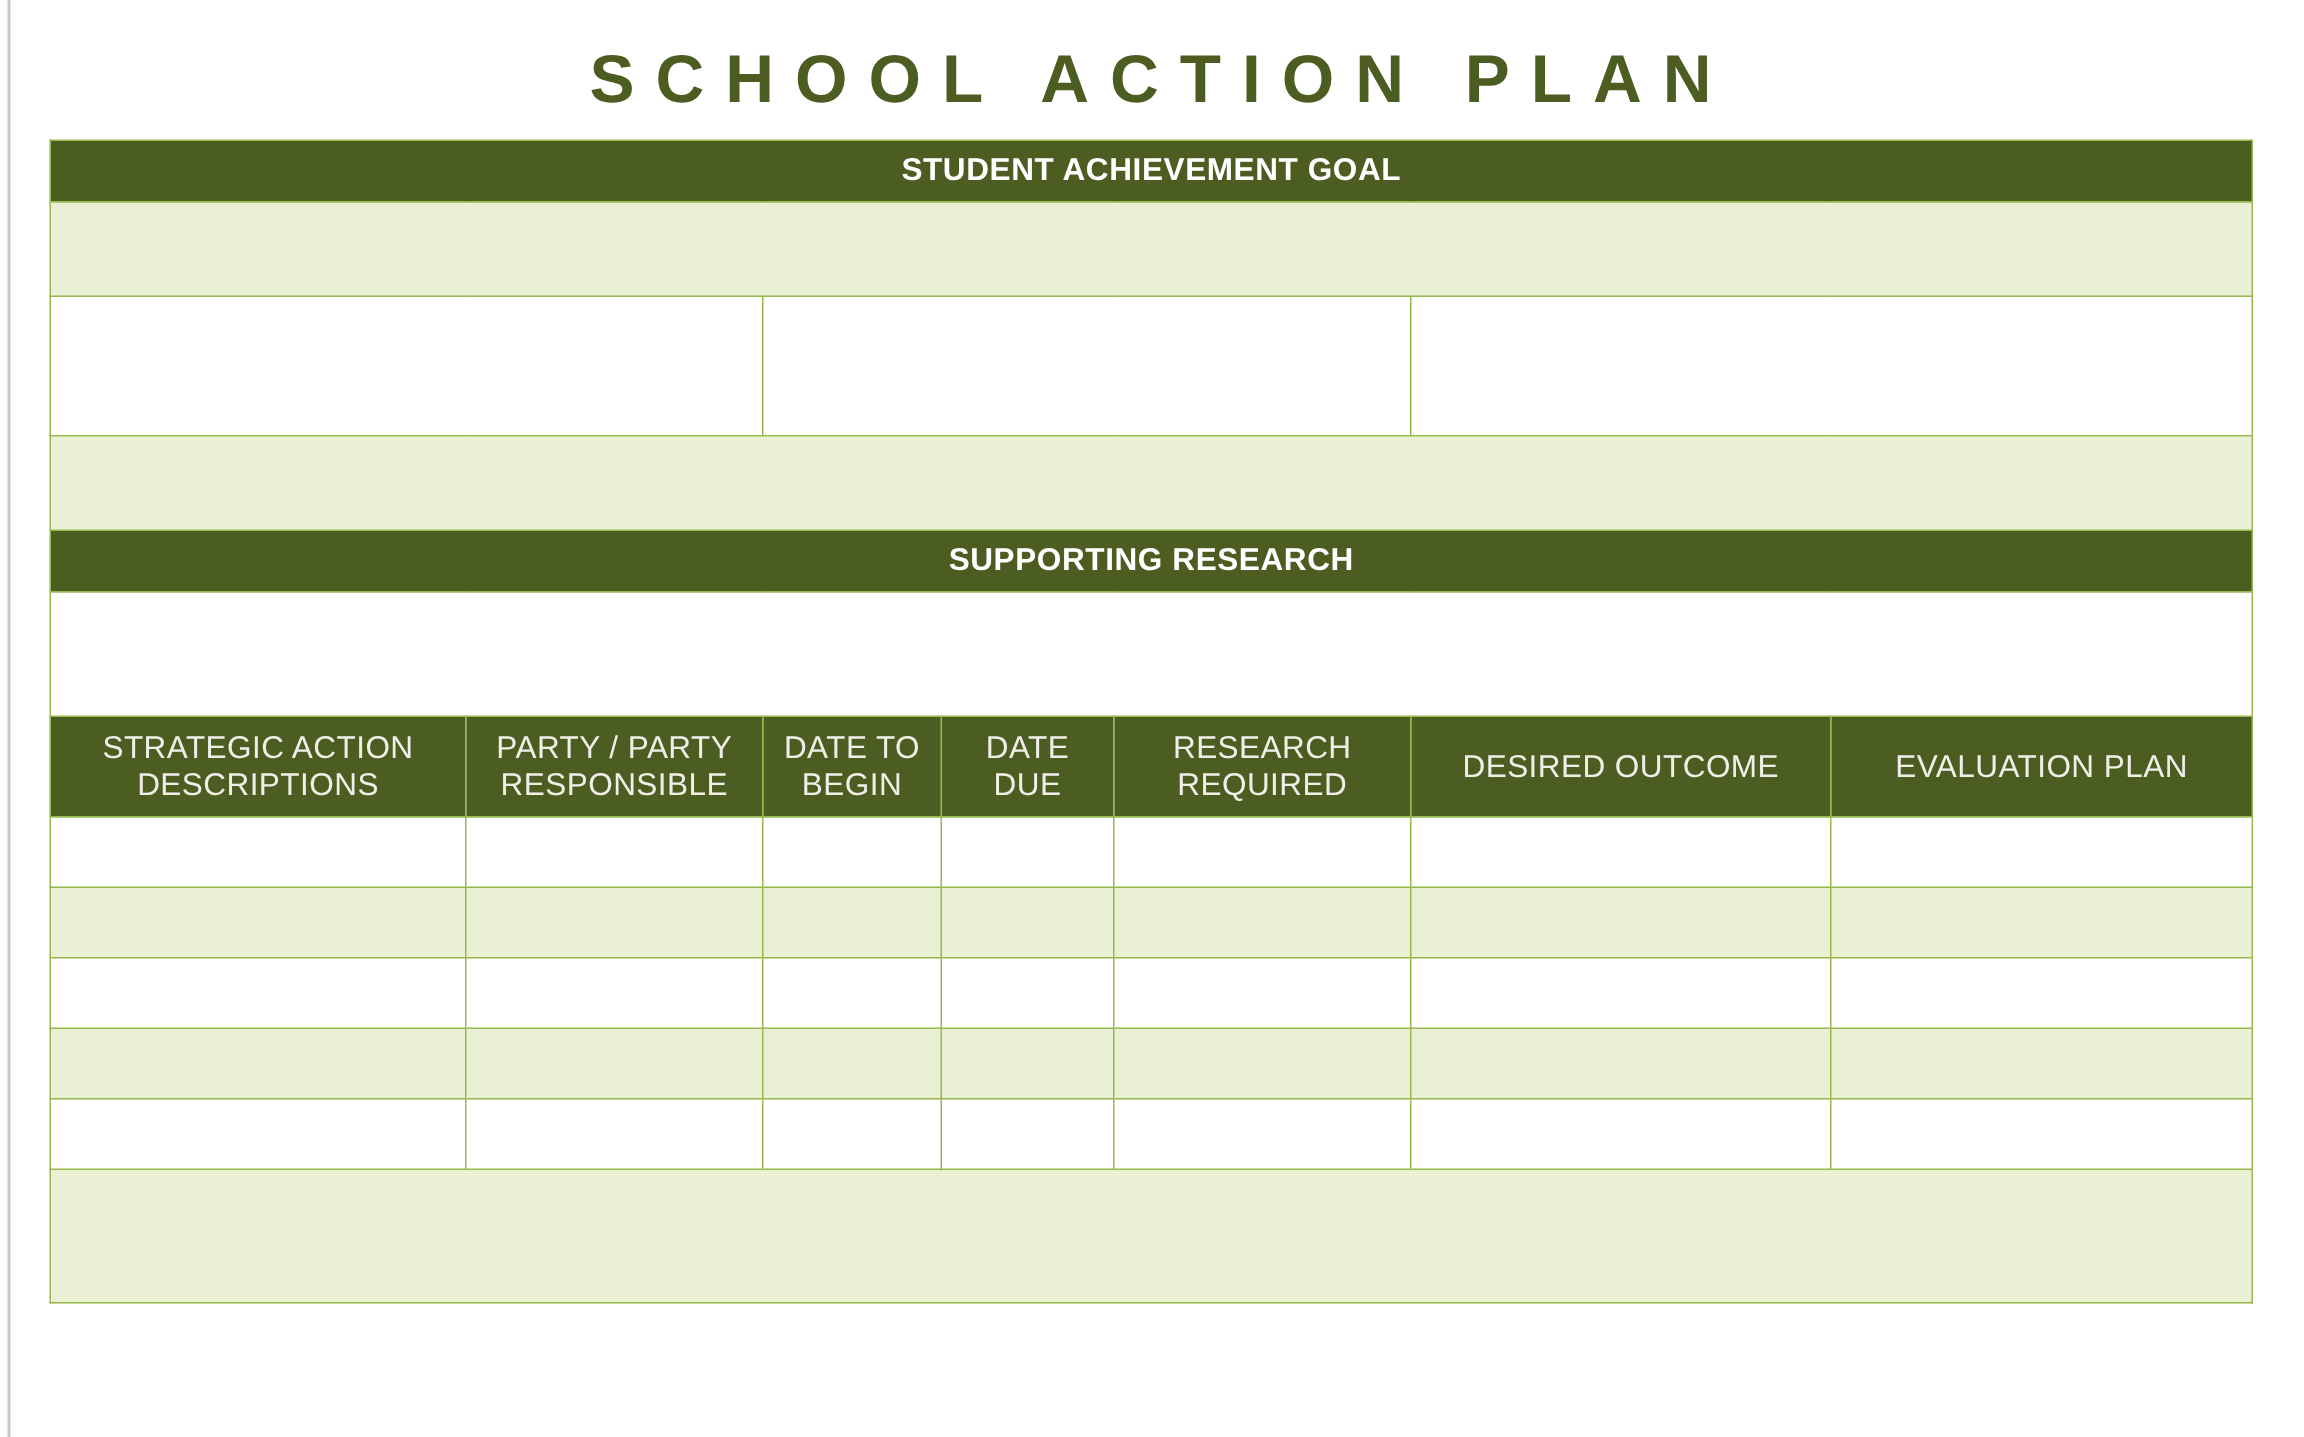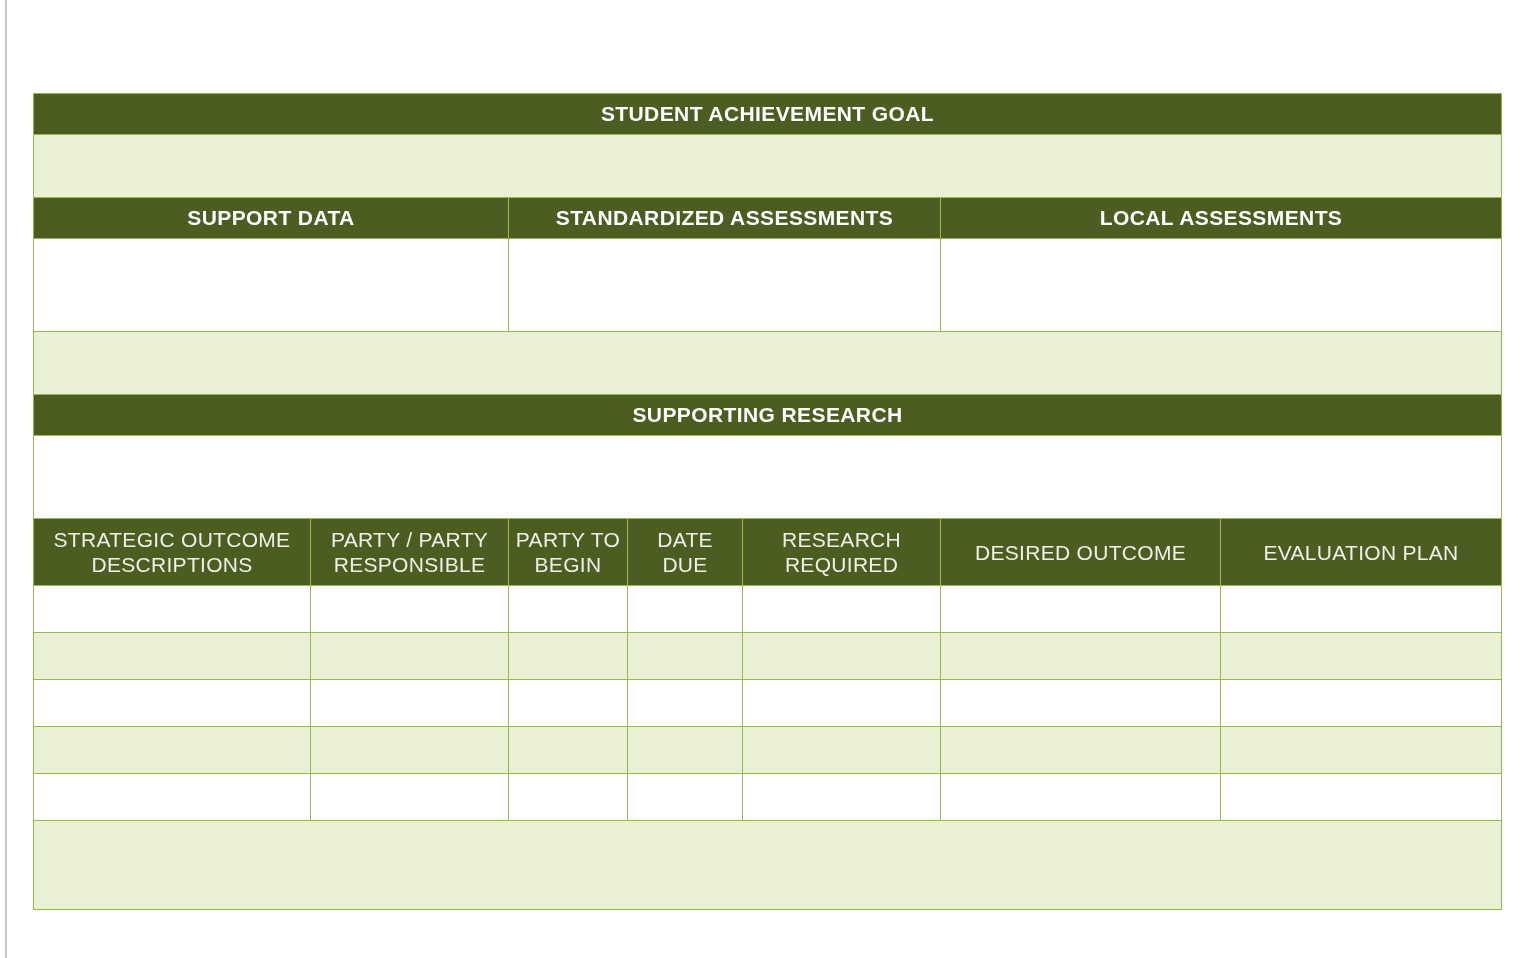--- a/index.html
+++ b/index.html
@@ -99,20 +99,21 @@
   }
   .colhead span { display: block; }
 </style>
 </head>
 <body>
 
 <div class="page-edge"></div>
 
 <div class="sheet">
 
+  <div class="title">SCHOOL ACTION PLAN</div>
 
   <table class="table">
     <colgroup>
       <col style="width:277px">
       <col style="width:198px">
       <col style="width:119px">
       <col style="width:115px">
       <col style="width:198px">
       <col style="width:280px">
       <col style="width:281px">
@@ -120,52 +121,47 @@
     <tbody>
 
       <tr>
         <td class="bar" colspan="7">STUDENT ACHIEVEMENT GOAL</td>
       </tr>
       <tr>
         <td class="fill-green h-goal" colspan="7"></td>
       </tr>
 
       <tr>
-        <td class="bar" colspan="2">SUPPORT DATA</td>
-        <td class="bar" colspan="3">STANDARDIZED ASSESSMENTS</td>
-        <td class="bar" colspan="2">LOCAL ASSESSMENTS</td>
-      </tr>
-      <tr>
         <td class="fill-white h-assess" colspan="2"></td>
         <td class="fill-white h-assess" colspan="3"></td>
         <td class="fill-white h-assess" colspan="2"></td>
       </tr>
 
       <tr>
         <td class="fill-green h-strategy" colspan="7"></td>
       </tr>
 
       <tr>
         <td class="bar" colspan="7">SUPPORTING RESEARCH</td>
       </tr>
       <tr>
         <td class="fill-white h-research" colspan="7"></td>
       </tr>
 
       <tr>
         <td class="colhead">
-          <span>STRATEGIC OUTCOME</span>
+          <span>STRATEGIC ACTION</span>
           <span>DESCRIPTIONS</span>
         </td>
         <td class="colhead">
           <span>PARTY / PARTY</span>
           <span>RESPONSIBLE</span>
         </td>
         <td class="colhead">
-          <span>PARTY TO</span>
+          <span>DATE TO</span>
           <span>BEGIN</span>
         </td>
         <td class="colhead">
           <span>DATE</span>
           <span>DUE</span>
         </td>
         <td class="colhead">
           <span>RESEARCH</span>
           <span>REQUIRED</span>
         </td>

